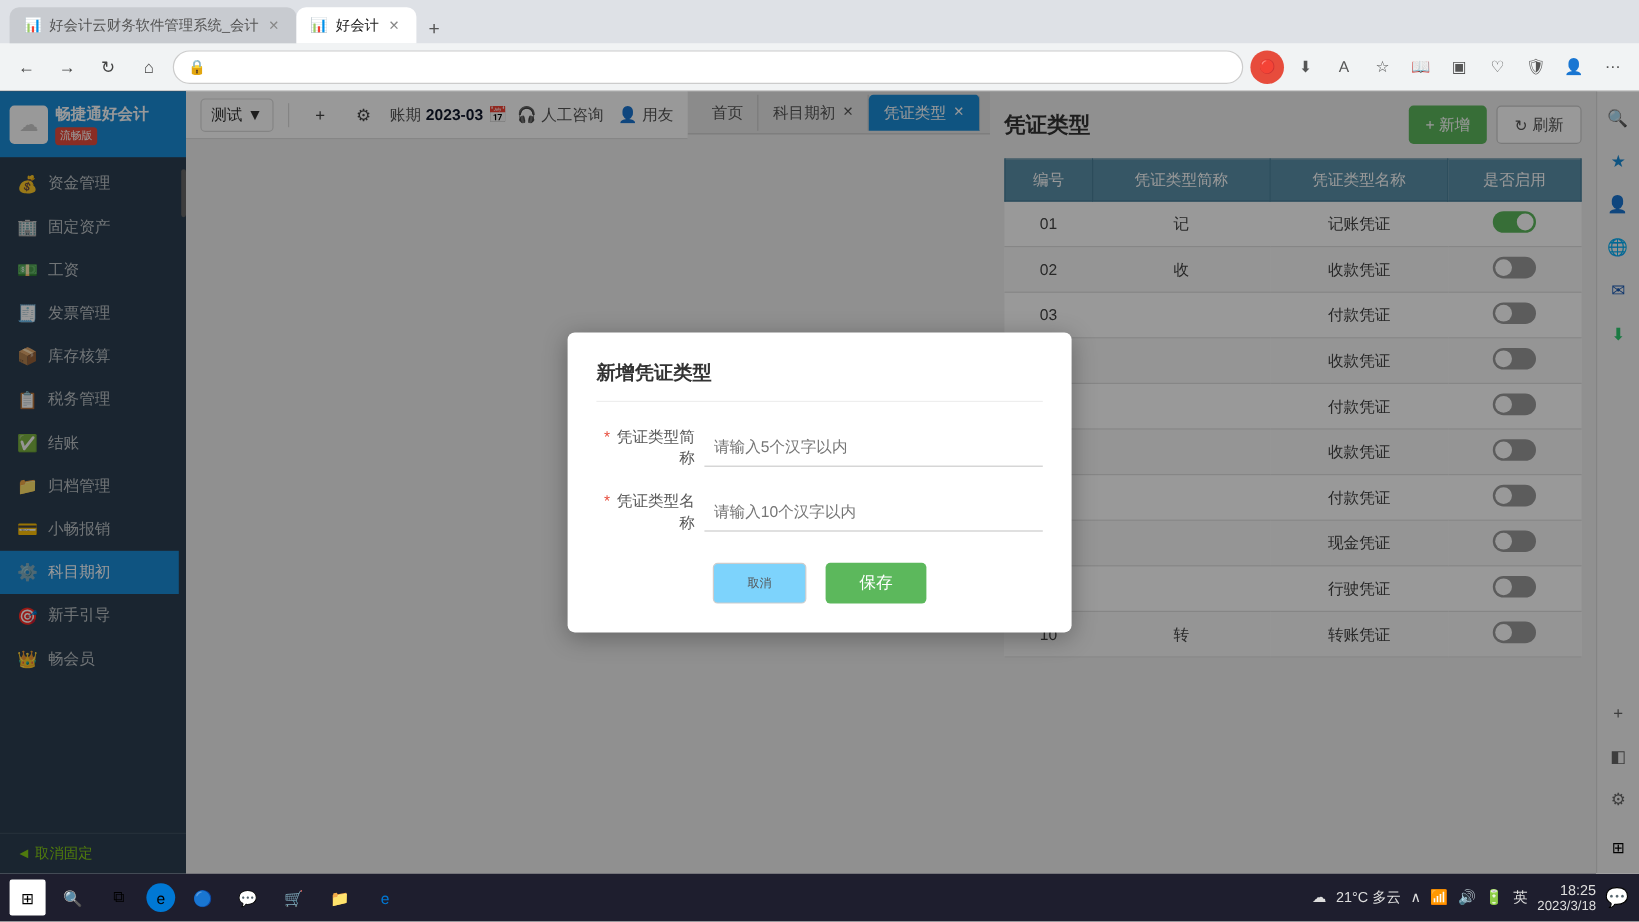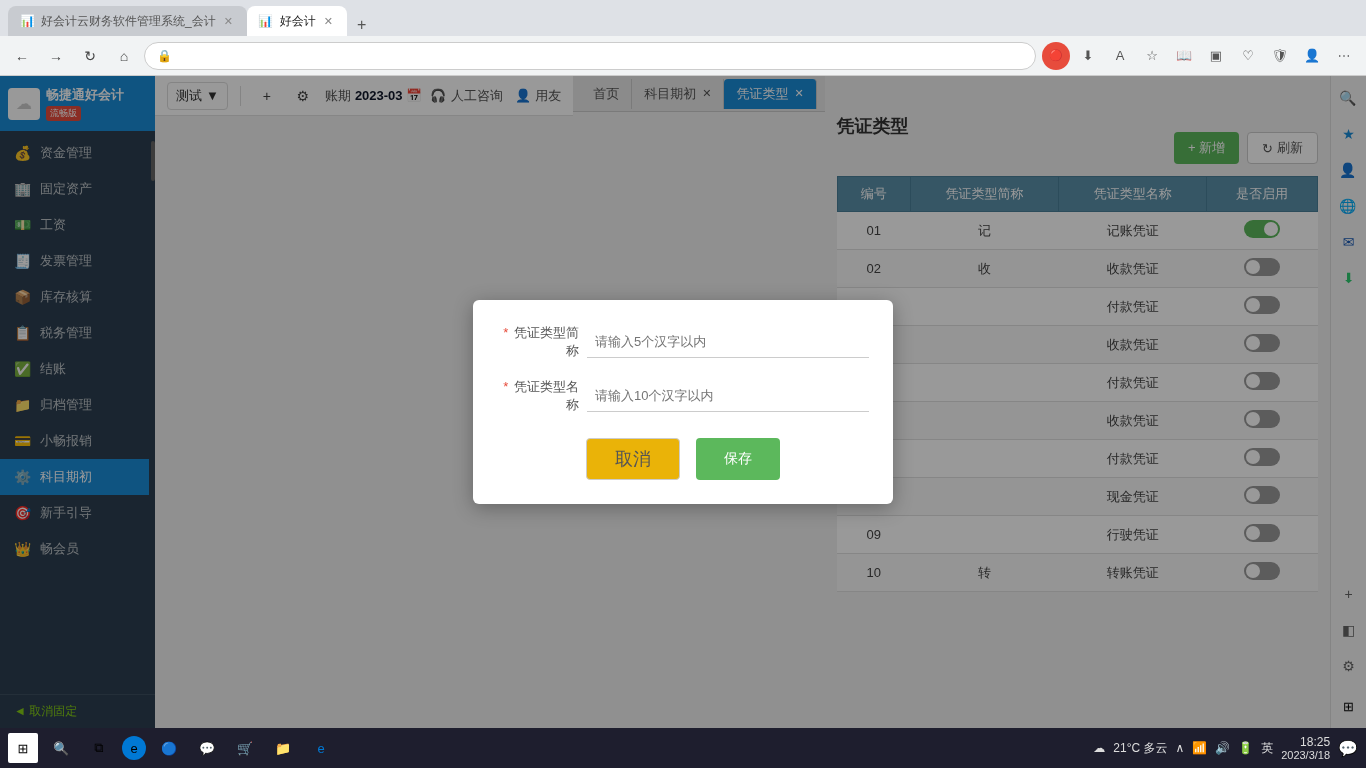--- a/index.html
+++ b/index.html
@@ -41,21 +41,21 @@
     
     .content-tabs { display: flex; align-items: center; background: #e8e8e8; border-bottom: 1px solid #ccc; padding: 0 8px; height: 36px; }
     .content-tab { display: flex; align-items: center; gap: 6px; padding: 6px 12px; cursor: pointer; font-size: 13px; color: #555; border-right: 1px solid #ccc; }
     .content-tab.active { background: #1a8cd8; color: #fff; border-radius: 4px 4px 0 0; }
     .content-tab-close { font-size: 11px; cursor: pointer; }
 
     
     .page-content { flex: 1; padding: 12px; overflow: auto; }
     .page-title-bar { display: flex; align-items: center; justify-content: space-between; margin-bottom: 12px; }
     .page-title { font-size: 18px; color: #333; font-weight: bold; }
-    .page-actions { display: flex; gap: 8px; margin-top: 44px; }
+    .page-actions { display: flex; gap: 8px; }
     .btn-primary { background: #5cb85c; color: #fff; border: none; padding: 6px 14px; border-radius: 4px; cursor: pointer; font-size: 13px; display: flex; align-items: center; gap: 4px; }
     .btn-secondary { background: #fff; color: #555; border: 1px solid #ccc; padding: 6px 14px; border-radius: 4px; cursor: pointer; font-size: 13px; display: flex; align-items: center; gap: 4px; }
 
     
     .data-table { width: 100%; border-collapse: collapse; background: #fff; }
     .data-table thead tr { background: #5a8fa8; color: #fff; }
     .data-table thead th { padding: 8px 12px; text-align: center; font-weight: normal; font-size: 13px; border: 1px solid #4a7f98; }
     .data-table tbody tr { border-bottom: 1px solid #e0e0e0; }
     .data-table tbody tr:nth-child(even) { background: #f9f9f9; }
     .data-table tbody td { padding: 8px 12px; text-align: center; font-size: 13px; color: #444; }
@@ -66,21 +66,21 @@
 
     
     .modal-overlay { position: absolute; top: 0; left: 0; width: 100%; height: 100%; background: rgba(0,0,0,0.4); display: flex; align-items: center; justify-content: center; z-index: 100; }
     .modal { background: #fff; border-radius: 6px; padding: 24px; width: 420px; box-shadow: 0 4px 20px rgba(0,0,0,0.3); position: relative; }
     .modal-title { font-size: 16px; font-weight: bold; color: #333; margin-bottom: 20px; padding-bottom: 12px; border-bottom: 1px solid #eee; }
     .form-row { display: flex; align-items: center; margin-bottom: 18px; }
     .form-label { width: 90px; font-size: 13px; color: #555; text-align: right; padding-right: 8px; flex-shrink: 0; }
     .form-label .required { color: #e74c3c; margin-right: 2px; }
     .form-input { flex: 1; height: 32px; border: none; border-bottom: 1px solid #ccc; padding: 0 8px; font-size: 13px; color: #999; outline: none; }
     .modal-actions { display: flex; justify-content: center; gap: 16px; margin-top: 24px; }
-    .btn-cancel { padding: 8px 28px; background: #eab308; border: 1px solid #ccc; border-radius: 4px; cursor: pointer; font-size: 18px; color: #555; }
+    .btn-cancel { padding: 8px 28px; background: #7dd3fc; border: 1px solid #ccc; border-radius: 4px; cursor: pointer; font-size: 10px; color: #555; }
     .btn-save { padding: 8px 28px; background: #5cb85c; border: none; border-radius: 4px; cursor: pointer; font-size: 14px; color: #fff; }
 
     
     .taskbar { height: 40px; background: #1e1e2e; display: flex; align-items: center; padding: 0 8px; gap: 8px; }
     .taskbar-item { width: 30px; height: 30px; display: flex; align-items: center; justify-content: center; cursor: pointer; }
     .taskbar-right { margin-left: auto; display: flex; align-items: center; gap: 8px; color: #ddd; font-size: 12px; }
 
     
     .right-panel { width: 36px; background: #f5f5f5; border-left: 1px solid #ddd; display: flex; flex-direction: column; align-items: center; padding: 8px 0; gap: 8px; }
     .right-panel-btn { width: 28px; height: 28px; display: flex; align-items: center; justify-content: center; cursor: pointer; color: #666; font-size: 14px; border-radius: 4px; }
@@ -331,20 +331,21 @@
     <div class="right-panel-btn" style="color:#2ecc71;">⬇</div>
     <div style="flex:1;"></div>
     <div class="right-panel-btn">+</div>
     <div class="right-panel-btn">◧</div>
     <div class="right-panel-btn">⚙</div>
     <div style="margin-top:4px; width:28px; height:28px; display:flex; align-items:center; justify-content:center;">⊞</div>
   </div>
 
   <div class="modal-overlay">
     <div class="modal">
+      <div class="modal-title">新增凭证类型</div>
       <div class="form-row">
         <label class="form-label">
           <span class="required">*</span>
           <span>凭证类型简称</span>
         </label>
         <input class="form-input" placeholder="请输入5个汉字以内" style="">
       </div>
       <div class="form-row">
         <label class="form-label">
           <span class="required">*</span>

